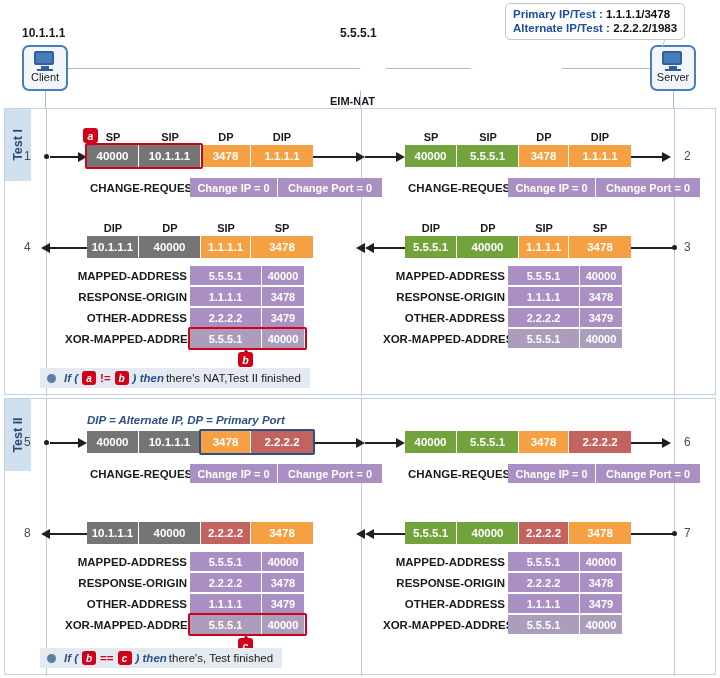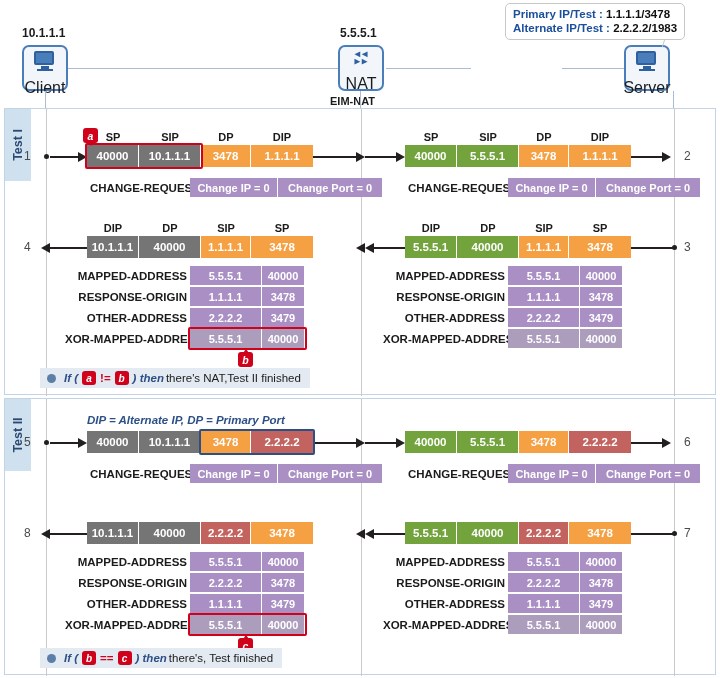--- a/index.html
+++ b/index.html
@@ -11,21 +11,21 @@
     -webkit-font-smoothing:antialiased;
   }
 
   
   #topology{position:absolute;left:0;top:0;width:720px;height:108px;}
   .node-box{
     position:absolute;width:46px;height:46px;border:2px solid #4a7ebb;border-radius:7px;
     background:#f2f6fb;box-sizing:border-box;
     display:flex;flex-direction:column;align-items:center;justify-content:flex-start;
   }
-  .node-caption{font-size:16px;line-height:11px;color:#1b1b1b;font-weight:400;margin-top:12px;}
+  .node-caption{font-size:11px;line-height:11px;color:#1b1b1b;font-weight:400;margin-top:2px;}
   .node-ip{position:absolute;font-size:12px;font-weight:700;color:#1b1b1b;white-space:nowrap;}
   .node-sub{position:absolute;font-size:11px;font-weight:700;color:#1b1b1b;white-space:nowrap;}
   .monitor{width:22px;height:19px;margin-top:4px;position:relative;}
   .monitor .scr{width:20px;height:14px;border:2px solid #2e5f9e;background:#4a7ebb;border-radius:2px;box-sizing:border-box;}
   .monitor .stand{width:8px;height:3px;background:#2e5f9e;margin:1px auto 0;}
   .monitor .base{width:16px;height:2px;background:#2e5f9e;margin:0 auto;}
   .cloud{
     position:absolute;width:110px;height:42px;border:2px solid #d4d4d4;border-radius:50%;
     background:#ffffff;box-sizing:border-box;display:flex;align-items:center;justify-content:center;
     font-size:13px;color:#1b1b1b;
@@ -134,33 +134,24 @@
   <div class="node-box" style="left:22px;top:45px;">
     <div class="monitor">
       <div class="scr"></div>
         <div class="stand"></div>
         <div class="base"></div>
     </div>
     <div class="node-caption">Client</div>
   </div>
 
   <div class="node-ip" style="left:340px;top:26px;">5.5.5.1</div>
-  <div class="node-box" style="left:338px;top:45px;">
-    <svg width="24" height="22" viewBox="0 0 24 22" style="margin-top:3px">
-      <path d="M11 2 L3 6 L11 10 L11 7 L11 2 Z" fill="#2e5f9e"></path>
-      <path d="M21 2 L13 6 L21 10 L21 2 Z" fill="#2e5f9e"></path>
-      <path d="M3 12 L11 16 L3 20 L3 12 Z" fill="#2e5f9e"></path>
-      <path d="M13 12 L21 16 L13 20 L13 12 Z" fill="#2e5f9e"></path>
-    </svg>
-    <div class="node-caption">NAT</div>
-  </div>
   <div class="node-sub" style="left:330px;top:95px;">EIM-NAT</div>
 
 
-  <div class="node-box" style="left:624px;top:45px;">
+  <div class="node-box" style="left:650px;top:45px;">
     <div class="monitor">
       <div class="scr"></div>
         <div class="stand"></div>
         <div class="base"></div>
     </div>
     <div class="node-caption">Server</div>
   </div>
 
   <div class="callout-leg" style="left:666px;top:34px;"></div>
   <div class="callout" style="left:505px;top:3px;">

